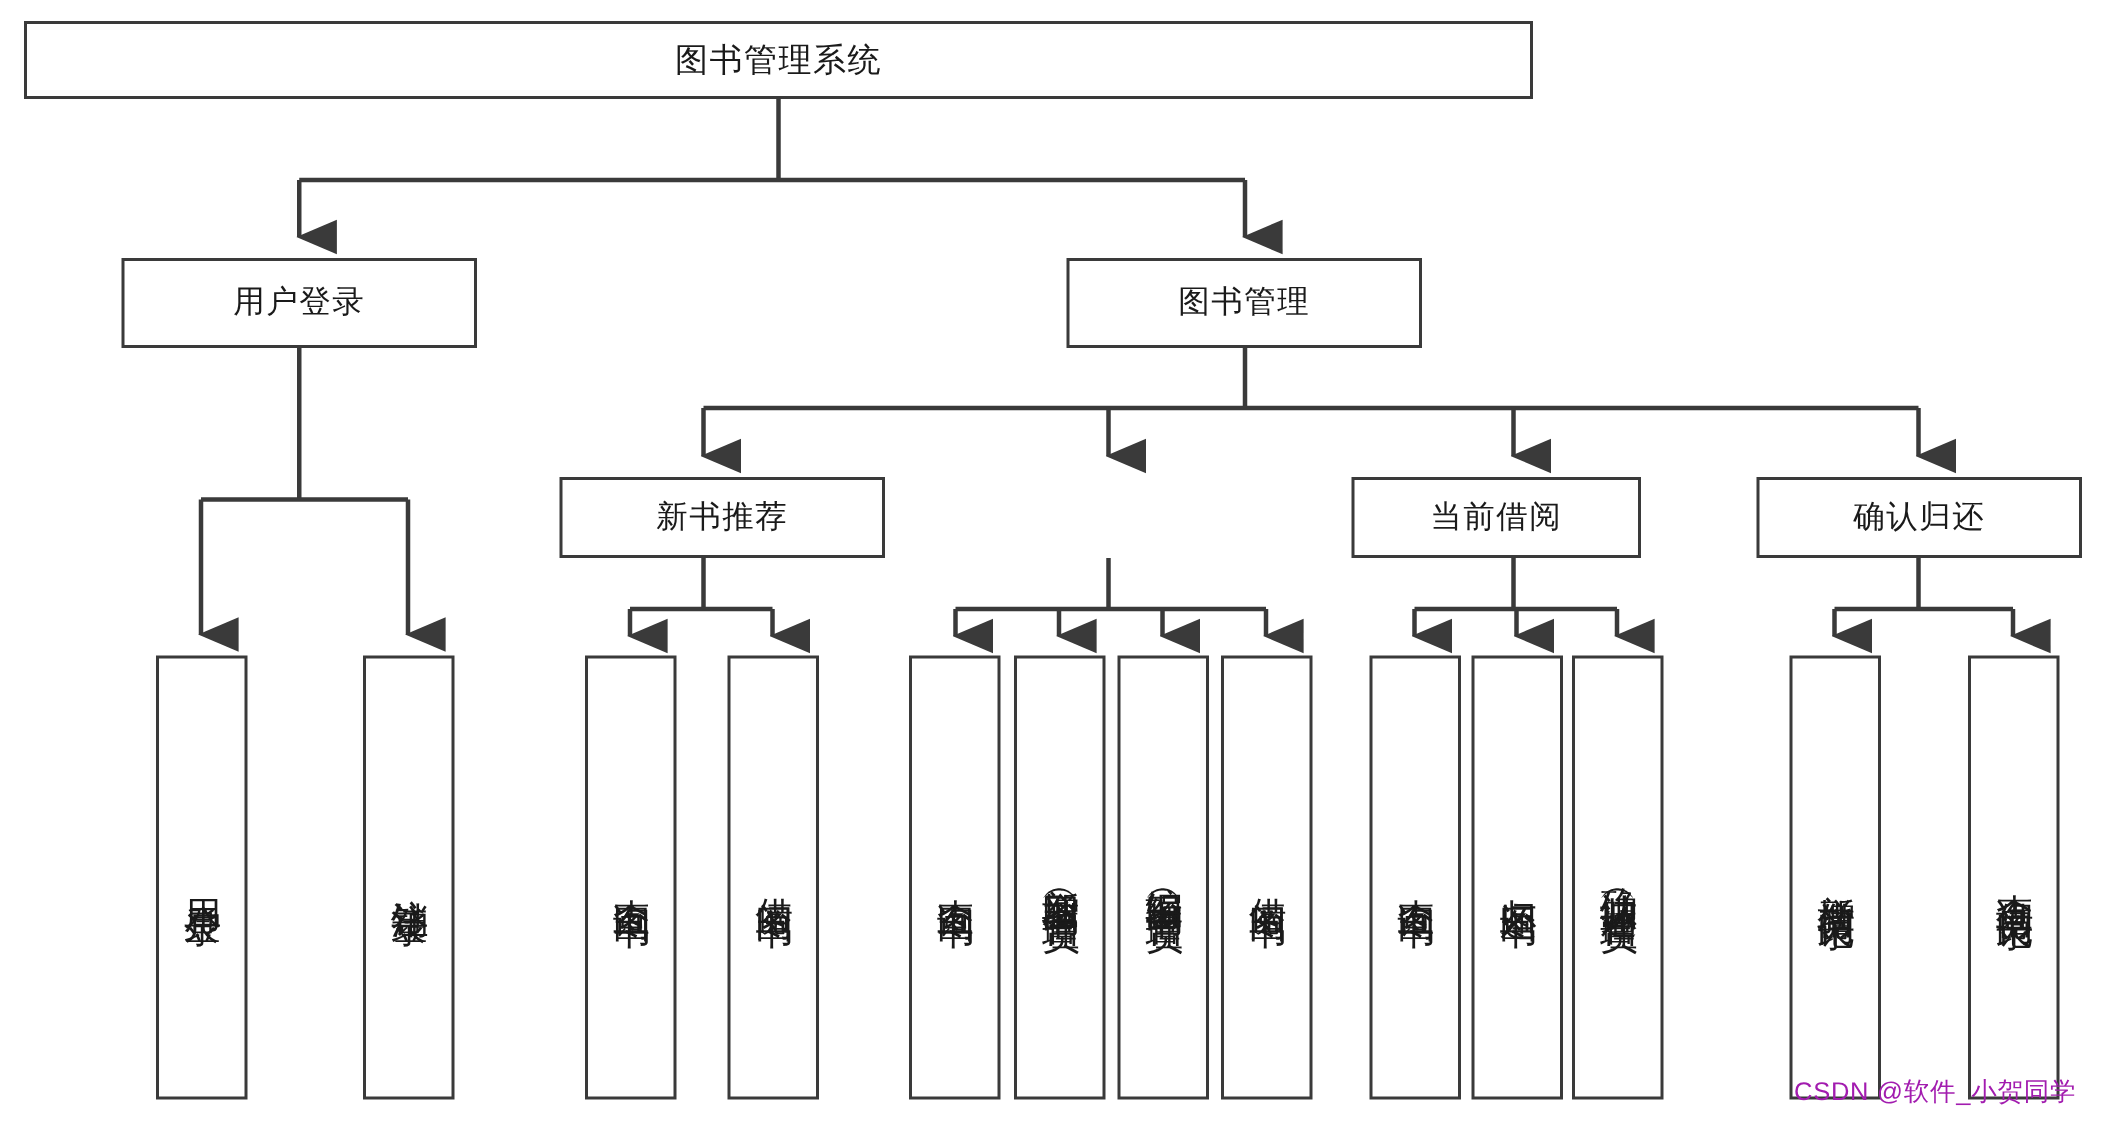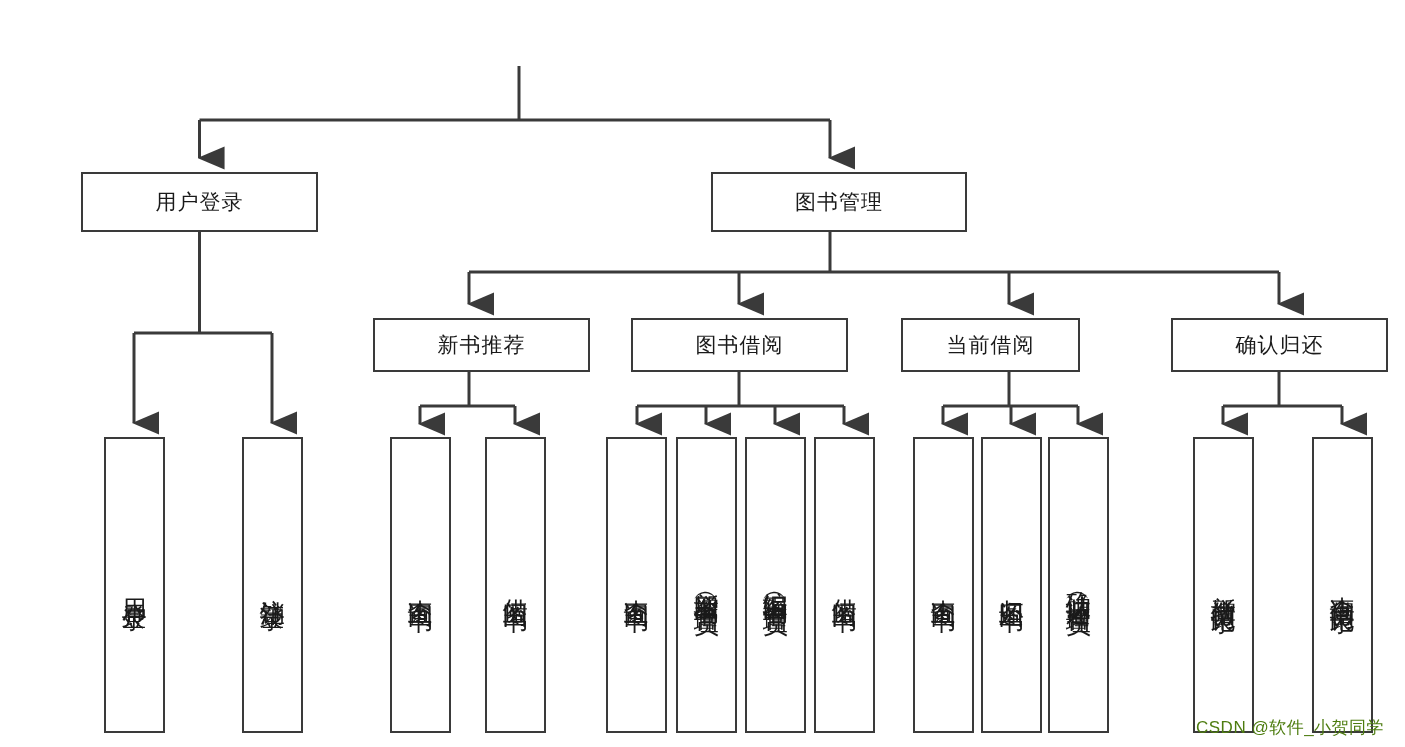--- a/index.html
+++ b/index.html
@@ -63,21 +63,21 @@
     text-orientation: upright;
     font-size: 25px;
     line-height: 1.05;
     letter-spacing: 3px;
     white-space: nowrap;
     max-height: 100%;
   }
   .watermark {
     position: absolute;
     font-size: 17px;
-    color: #4d7c0f;
+    color: #a21caf;
     white-space: nowrap;
     letter-spacing: 0.5px;
     user-select: none;
   }
 </style>
 </head>
 <body>
 
 <div id="canvas">
 
@@ -131,38 +131,38 @@
       <line x1="1011" y1="406" x2="1011" y2="424" marker-end="url(#arrowdown)"></line>
       <line x1="1078" y1="406" x2="1078" y2="424" marker-end="url(#arrowdown)"></line>
 
       <line x1="1279" y1="372" x2="1279" y2="406"></line>
       <line x1="1223" y1="406" x2="1342" y2="406"></line>
       <line x1="1223" y1="406" x2="1223" y2="424" marker-end="url(#arrowdown)"></line>
       <line x1="1342" y1="406" x2="1342" y2="424" marker-end="url(#arrowdown)"></line>
     </g>
   </svg>
 
+  <div class="node horiz root" style="left:16px; top:14px; width:1006px; height:52px;">
+    <span class="label">图书管理系统</span>
+  </div>
 
   <div class="node horiz" style="left:81px; top:172px; width:237px; height:60px;">
     <span class="label">用户登录</span>
   </div>
 
-  <div class="node horiz" style="left:711px; top:172px; width:256px; height:60px;">
+  <div class="node horiz" style="left:711px; top:172px; width:237px; height:60px;">
     <span class="label">图书管理</span>
   </div>
 
   <div class="node horiz" style="left:361px; top:318px; width:217px; height:54px;margin-left:12px;">
     <span class="label">新书推荐</span>
   </div>
 
-  <div class="node horiz" style="left:631px; top:318px; width:217px; height:54px;">
-    <span class="label">图书借阅</span>
-  </div>
-
-  <div class="node horiz" style="left:901px; top:318px; width:179px; height:54px;">
+
+  <div class="node horiz" style="left:901px; top:318px; width:193px; height:54px;">
     <span class="label">当前借阅</span>
   </div>
 
   <div class="node horiz" style="left:1171px; top:318px; width:217px; height:54px;">
     <span class="label">确认归还</span>
   </div>
 
   <div class="node vert" style="left:104px; top:437px; width:61px; height:296px;">
     <span class="label">用户登录</span>
   </div>

